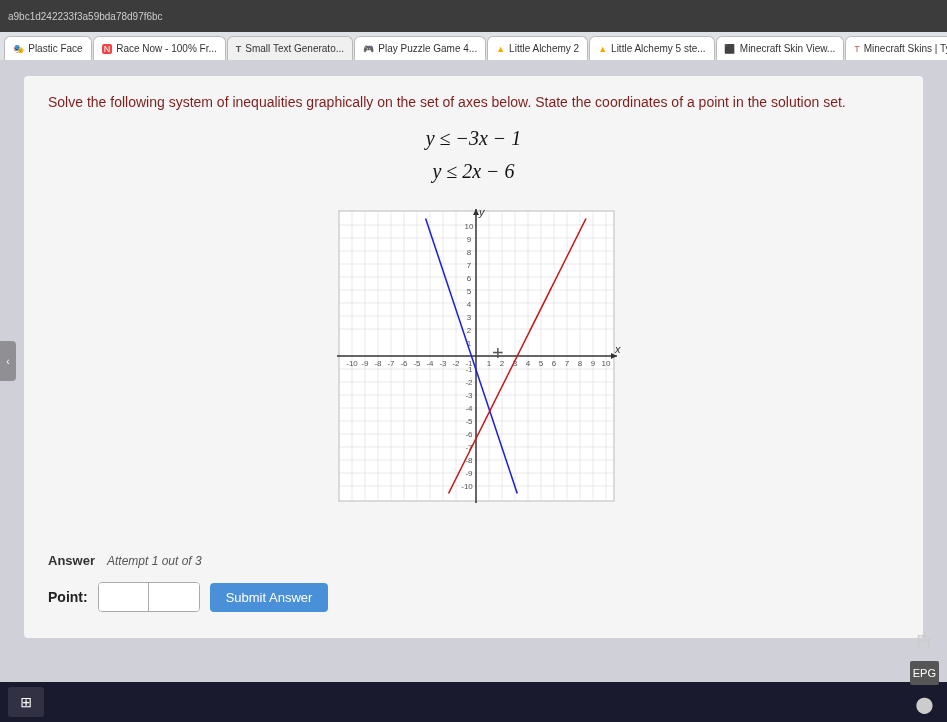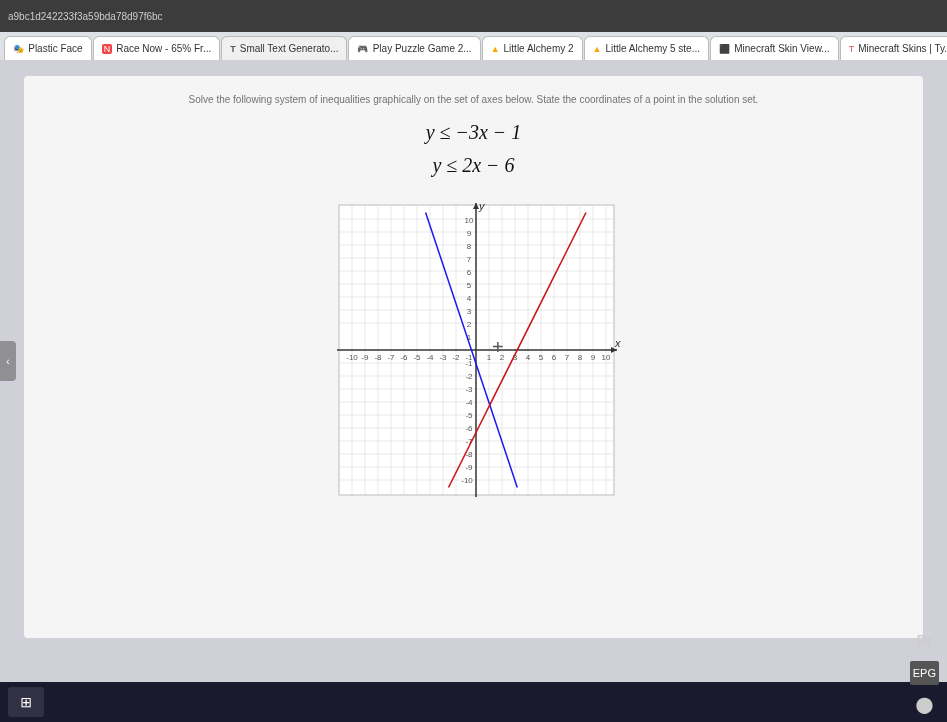--- a/index.html
+++ b/index.html
@@ -51,25 +51,24 @@
       background: #f5f5f5;
       margin: 8px 12px;
       border-radius: 4px;
       padding: 16px 24px 24px;
       height: calc(722px - 60px - 24px - 60px - 16px);
       overflow-y: auto;
       position: relative;
     }
 
     .problem-text {
-      font-size: 10px;
-      color: #737373;
+      font-size: 14px;
+      color: #7f1d1d;
       margin-bottom: 14px;
       line-height: 1.5;
-      text-align: center;
     }
 
     .inequalities {
       display: flex;
       flex-direction: column;
       align-items: center;
       gap: 10px;
       margin-bottom: 18px;
     }
 
@@ -230,29 +229,29 @@
   <div class="title-bar">
     <span>a9bc1d242233f3a59bda78d97f6bc</span>
   </div>
   <div class="tab-bar">
     <div class="tab">
       <span class="tab-icon">🎭</span>
       <span>Plastic Face</span>
     </div>
     <div class="tab">
       <span class="tab-icon" style="background:#e44;color:#fff;padding:0 2px;border-radius:2px;font-style:normal;font-size:9px;">N</span>
-      <span>Race Now - 65% Fr...</span>
+      <span>Race Now - 100% Fr...</span>
     </div>
     <div class="tab active">
       <span class="tab-icon" style="color:#555;font-weight:bold;">T</span>
       <span>Small Text Generato...</span>
     </div>
     <div class="tab">
       <span class="tab-icon">🎮</span>
-      <span>Play Puzzle Game 2...</span>
+      <span>Play Puzzle Game 4...</span>
     </div>
     <div class="tab">
       <span class="tab-icon" style="color:orange;">▲</span>
       <span>Little Alchemy 2</span>
     </div>
     <div class="tab">
       <span class="tab-icon" style="color:orange;">▲</span>
       <span>Little Alchemy 5 ste...</span>
     </div>
     <div class="tab">
@@ -395,20 +394,34 @@
           </g>
 
           <line x1="106.6" y1="17.5" x2="198.25" y2="292.5" stroke="#1a1aee" stroke-width="1.5"></line>
 
           <line x1="129.5" y1="292.5" x2="267" y2="17.5" stroke="#cc1111" stroke-width="1.5"></line>
 
         </svg>
       </div>
     </div>
 
+    <div class="answer-section">
+      <div style="display:flex; align-items:baseline; gap:6px;">
+        <span class="answer-label">Answer</span>
+        <span class="attempt-text">Attempt 1 out of 3</span>
+      </div>
+      <div class="point-row">
+        <span class="point-label">Point:</span>
+        <div class="point-inputs">
+          <input type="text" class="point-input-box" value="" style="">
+          <input type="text" class="point-input-box" value="" style="">
+        </div>
+        <button class="submit-btn">Submit Answer</button>
+      </div>
+    </div>
 
   </div>
 </div>
 
 <div class="taskbar">
   <div class="taskbar-btn">⊞</div>
   <div style="flex:1;"></div>
   <div class="taskbar-icons">
     <span class="taskbar-icon">Pr</span>
     <span class="taskbar-icon" style="font-size:11px;background:#555;color:#fff;padding:6px 3px;border-radius:2px;">EPG</span>

